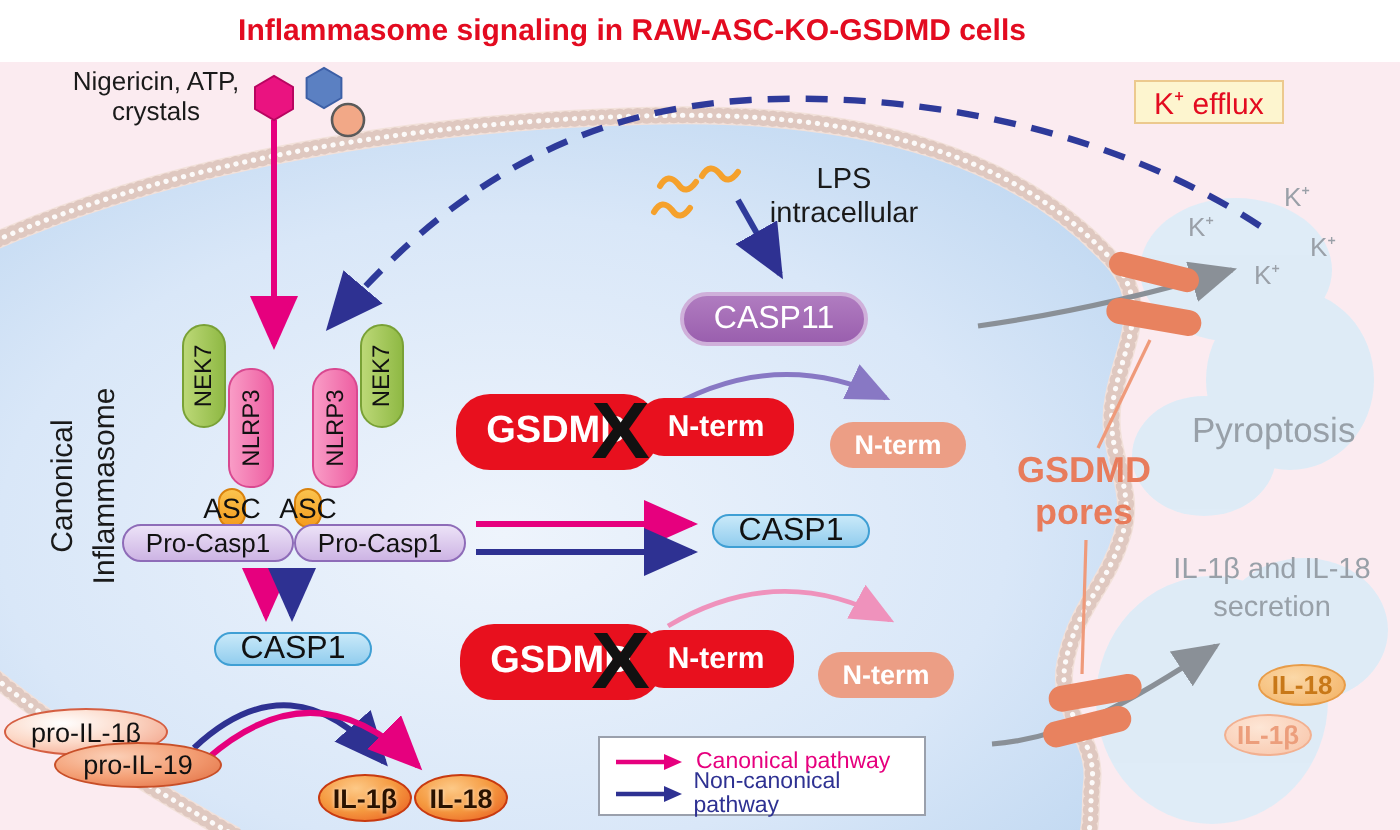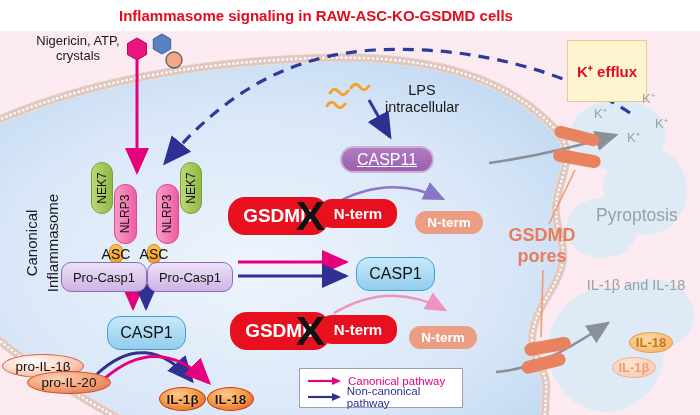--- a/index.html
+++ b/index.html
@@ -12,34 +12,34 @@
   .abs{position:absolute;}
   .titleband{left:0;top:0;width:700px;height:31px;background:#ffffff;}
   .title{left:0;top:7px;width:632px;text-align:center;color:#e30b20;font-size:15px;font-weight:bold;}
   .smalltext{color:#1a1a1a;font-size:13px;line-height:15px;text-align:center;}
   .graytext{color:#98a0a8;}
   .pill{display:flex;align-items:center;justify-content:center;box-sizing:border-box;white-space:nowrap;}
   .vpill span{transform:rotate(-90deg);white-space:nowrap;}
   .nek7{width:22px;height:52px;border-radius:11px;background:linear-gradient(90deg,#bcd877,#8fb944);border:1px solid #79a136;font-size:12px;color:#111;}
   .nlrp3{width:23px;height:60px;border-radius:11px;background:linear-gradient(90deg,#f99cc6,#ee5fa2);border:1px solid #d94890;font-size:12px;color:#111;}
   .ascbox{width:14px;height:20px;border-radius:7px;background:linear-gradient(180deg,#fbc34e,#f49c1e);border:1px solid #d9820e;font-size:14px;color:#111;}
-  .procasp{width:86px;height:30px;border-radius:10px;background:linear-gradient(180deg,#ece2f7,#cdb4e4);border:1.5px solid #8e6cb8;font-size:13px;color:#111;}
-  .casp1{width:79px;height:34px;border-radius:13px;background:linear-gradient(180deg,#c9e9f9,#92cdee);border:1.5px solid #3f9fd4;font-size:16px;color:#111;}
-  .casp11{width:94px;height:27px;border-radius:14px;background:linear-gradient(180deg,#b07cc0,#9a5fae);border:2px solid #cfb0da;font-size:16px;color:#fff;text-decoration:underline;}
+  .procasp{width:86px;height:19px;border-radius:10px;background:linear-gradient(180deg,#ece2f7,#cdb4e4);border:1.5px solid #8e6cb8;font-size:13px;color:#111;}
+  .casp1{width:79px;height:17px;border-radius:13px;background:linear-gradient(180deg,#c9e9f9,#92cdee);border:1.5px solid #3f9fd4;font-size:16px;color:#111;}
+  .casp11{width:94px;height:27px;border-radius:14px;background:linear-gradient(180deg,#b07cc0,#9a5fae);border:2px solid #cfb0da;font-size:16px;color:#fff;}
   .gsdmdbox{width:101px;height:38px;border-radius:17px;background:#e8101e;color:#fff;font-weight:bold;font-size:19px;}
   .ntermbox{width:78px;height:29px;border-radius:13px;background:#e8101e;color:#fff;font-weight:bold;font-size:15px;}
   .cleavx{font-size:40px;font-weight:bold;color:#111;transform:scaleX(1.1);line-height:40px;}
   .ntermprod{width:68px;height:23px;border-radius:12px;background:#ec9e85;color:#fff;font-weight:bold;font-size:13.5px;}
   .ellip{border-radius:50%;font-size:13.5px;color:#111;}
   .proil1b{width:82px;height:24px;background:radial-gradient(ellipse at 35% 30%,#ffffff 0%,#fcd9c8 45%,#f0967a 100%);border:1.5px solid #d55f42;}
   .proil18{width:84px;height:23px;background:radial-gradient(ellipse at 35% 30%,#fbd0b8 0%,#f4a076 50%,#e06a3e 100%);border:1.5px solid #c84f28;}
   .il{width:47px;height:24px;background:radial-gradient(ellipse at 40% 28%,#fdc987 0%,#f59a40 50%,#e8541e 100%);border:1.5px solid #c83a10;font-weight:bold;color:#2a1200;text-shadow:0 0 2px rgba(255,255,255,.7);}
   .secil18{width:44px;height:21px;background:radial-gradient(ellipse at 40% 30%,#fbd8a8,#f3b060);border:1px solid #e89c48;color:#c87818;font-weight:bold;font-size:13px;}
   .secil1b{width:44px;height:21px;background:radial-gradient(ellipse at 40% 30%,#fde6d6,#f8c4a8);border:1px solid #f2b090;color:#ec9e7c;font-weight:bold;font-size:13px;}
-  .kefflux{left:567px;top:40px;background:#fdf5cf;border:1.5px solid #ecc98e;color:#e30b20;font-weight:bold;font-size:15px;padding:20px 9px;}
+  .kefflux{left:567px;top:40px;background:#fdf5cf;border:1.5px solid #ecc98e;color:#e30b20;font-weight:normal;font-size:15px;padding:0 9px;}
   .kion{color:#9aa0a8;font-size:13px;}
   .poreslabel{left:496px;top:225px;width:92px;text-align:center;color:#e87c5c;font-weight:bold;font-size:18px;line-height:21px;}
   .legendbox{left:299px;top:368px;width:164px;height:40px;background:#ffffff;border:1.5px solid #9aa0ac;box-sizing:border-box;padding:4px 0 0 7px;}
   .legrow{display:flex;align-items:center;gap:5px;height:16px;}
   .legcanon{color:#e6007e;font-size:11.5px;}
   .legnoncanon{color:#2e3192;font-size:11.5px;}
   .vertlabel{left:-33px;top:221px;width:152px;height:44px;transform:rotate(-90deg);text-align:center;color:#1a1a1a;font-size:15px;line-height:21px;}
 </style>
 </head>
 <body>
@@ -188,31 +188,32 @@
 
   <div class="abs pill casp1" style="left:356px;top:257px;">CASP1</div>
 
   <div class="abs pill gsdmdbox" style="left:230px;top:312px;">GSDMD</div>
   <div class="abs pill ntermbox" style="left:319px;top:315px;">N-term</div>
   <div class="abs cleavx" style="left:297px;top:311px;">X</div>
   <div class="abs pill ntermprod" style="left:409px;top:326px;">N-term</div>
 
   <div class="abs pill casp1" style="left:107px;top:316px;">CASP1</div>
   <div class="abs pill ellip proil1b" style="left:2px;top:354px;">pro-IL-1β</div>
-  <div class="abs pill ellip proil18" style="left:27px;top:371px;">pro-IL-20</div>
+  <div class="abs pill ellip proil18" style="left:27px;top:371px;">pro-IL-19</div>
   <div class="abs pill ellip il" style="left:159px;top:387px;">IL-1β</div>
   <div class="abs pill ellip il" style="left:207px;top:387px;">IL-18</div>
 
   <div class="abs poreslabel">
     <div>GSDMD</div>
     <div>pores</div>
   </div>
   <div class="abs graytext" style="left:596px;top:205px;font-size:17.5px;">Pyroptosis</div>
   <div class="abs graytext" style="left:572px;top:276px;width:128px;text-align:center;font-size:14.5px;line-height:19px;">
     <div>IL-1β and IL-18</div>
+    <div>secretion</div>
   </div>
   <div class="abs pill ellip secil18" style="left:629px;top:332px;">IL-18</div>
   <div class="abs pill ellip secil1b" style="left:612px;top:357px;">IL-1β</div>
 
   <div class="abs legendbox">
     <div class="legrow">
       <svg width="36" height="10">
         <line x1="1" y1="5" x2="26" y2="5" stroke="#e6007e" stroke-width="2.2"></line>
         <polygon points="25,1 34,5 25,9" fill="#e6007e"></polygon>
       </svg>

